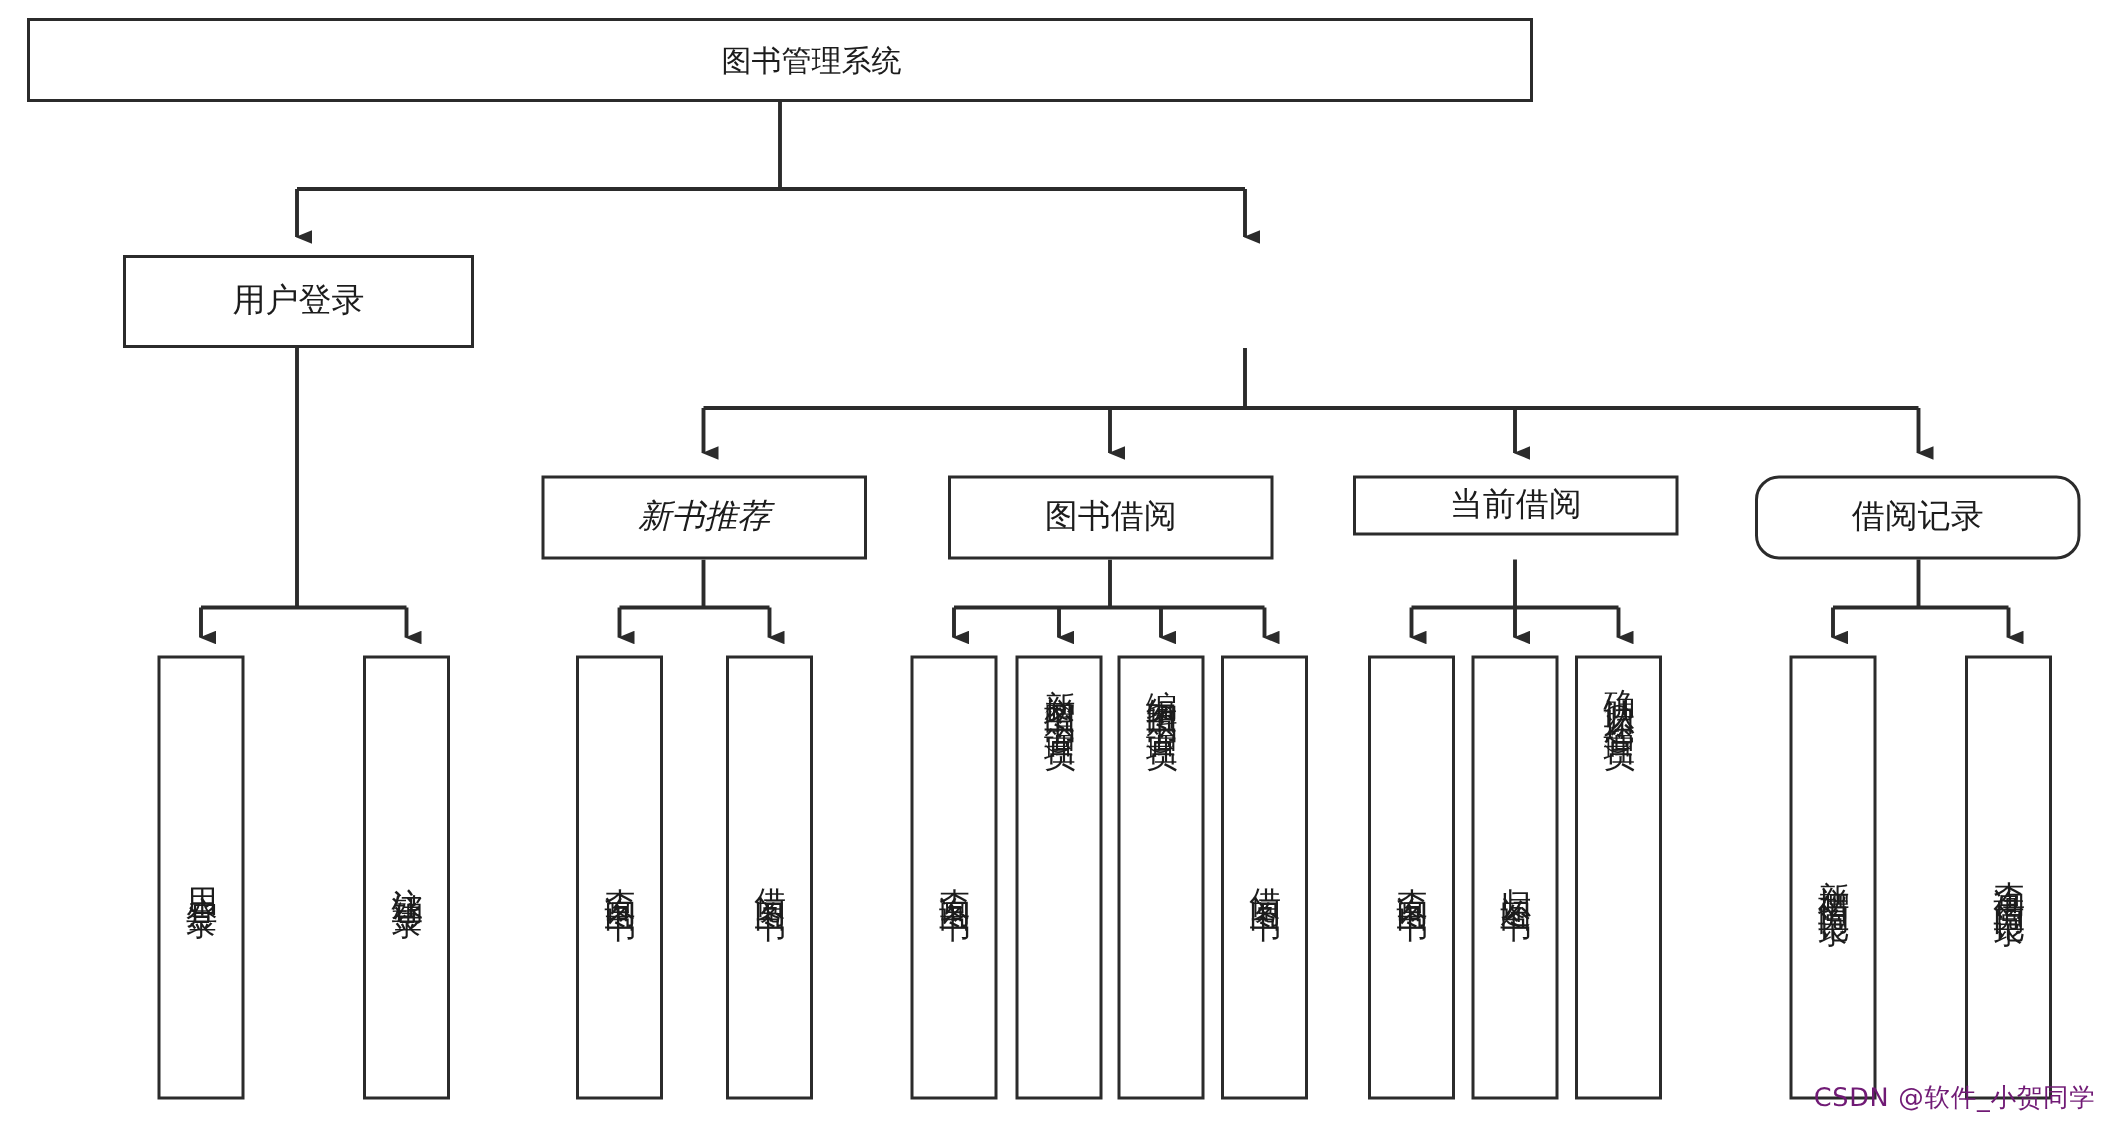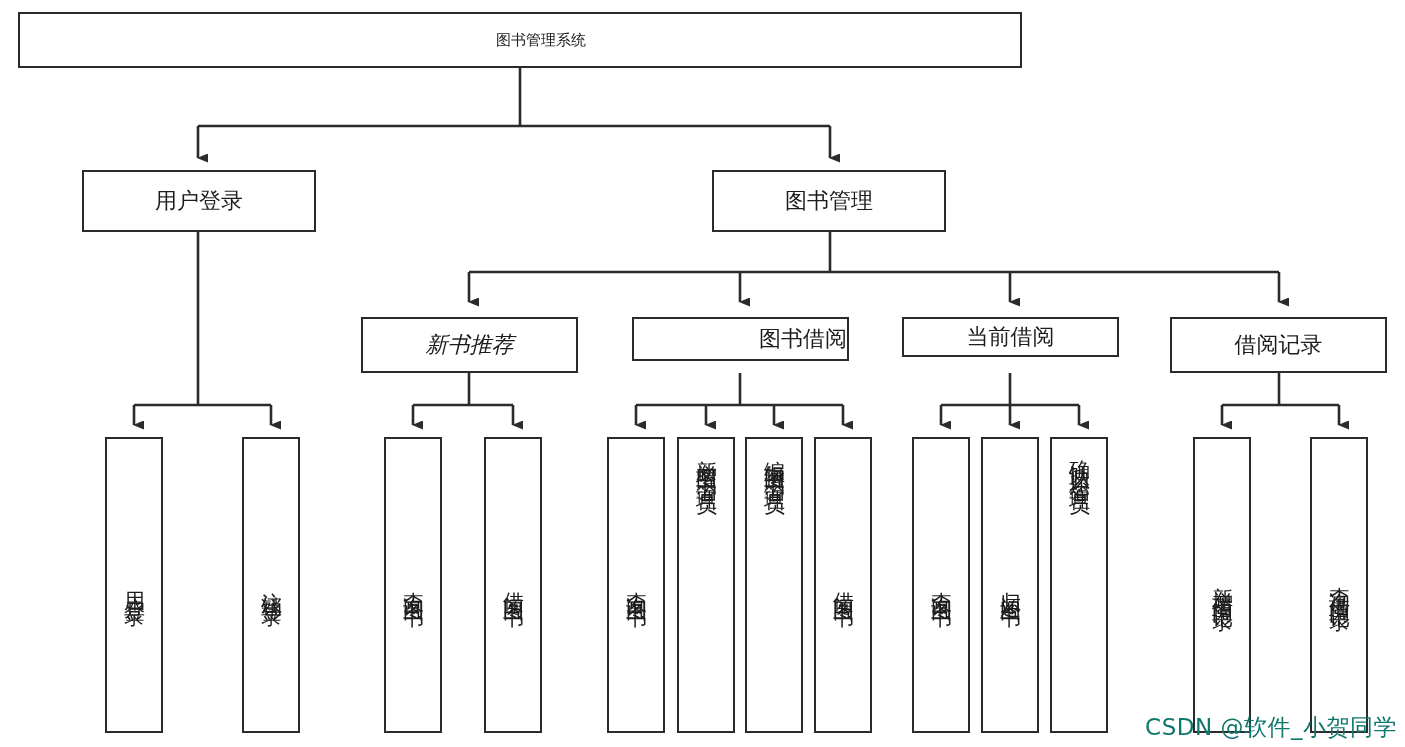--- a/index.html
+++ b/index.html
@@ -35,21 +35,21 @@
     display: flex;
     align-items: center;
     justify-content: center;
     text-align: center;
     line-height: 1.12;
   }
   .node.h {
     font-size: 22px;
   }
   .node.root {
-    font-size: 15px;
+    font-size: 20px;
     padding-left: 42px;
   }
   .node.v {
     font-size: 21px;
     align-items: center;
     justify-content: center;
     padding: 4px 0;
   }
   .vtext {
     writing-mode: vertical-rl;
@@ -59,22 +59,22 @@
     white-space: nowrap;
     display: block;
   }
   .node.v.top-align {
     align-items: flex-start;
   }
   .watermark {
     position: absolute;
     right: 8px;
     bottom: 4px;
-    font-size: 23px;
-    color: #0f766e;
+    font-size: 17px;
+    color: #701a75;
     white-space: nowrap;
     letter-spacing: 0.5px;
   }
 </style>
 </head>
 <body>
 
 <div id="canvas">
 
   <svg id="edges" viewBox="0 0 1405 747" xmlns="http://www.w3.org/2000/svg">
@@ -127,34 +127,31 @@
     </g>
   </svg>
 
   <div class="node h root" style="left:18px; top:12px; width:1004px; height:56px;">
     <span>图书管理系统</span>
   </div>
 
   <div class="node h" style="left:82px; top:170px; width:234px; height:62px;">
     <span>用户登录</span>
   </div>
-  <div class="node h" style="left:712px; top:170px; width:234px; height:62px;">
-    <span>图书管理</span>
-  </div>
 
   <div class="node h" style="left:361px; top:317px; width:217px; height:56px;font-style:italic;">
     <span>新书推荐</span>
   </div>
-  <div class="node h" style="left:632px; top:317px; width:217px; height:44px;justify-content:flex-end;">
+  <div class="node h" style="left:632px; top:317px; width:217px; height:56px;">
     <span>图书借阅</span>
   </div>
   <div class="node h" style="left:902px; top:317px; width:217px; height:40px;">
     <span>当前借阅</span>
   </div>
-  <div class="node h" style="left:1170px; top:317px; width:217px; height:56px;">
+  <div class="node h" style="left:1170px; top:317px; width:217px; height:56px;border-radius:16px;">
     <span>借阅记录</span>
   </div>
 
   <div class="node v" style="left:105px; top:437px; width:58px; height:296px;">
     <span class="vtext">用户登录</span>
   </div>
   <div class="node v" style="left:242px; top:437px; width:58px; height:296px;">
     <span class="vtext">注销登录</span>
   </div>
 

